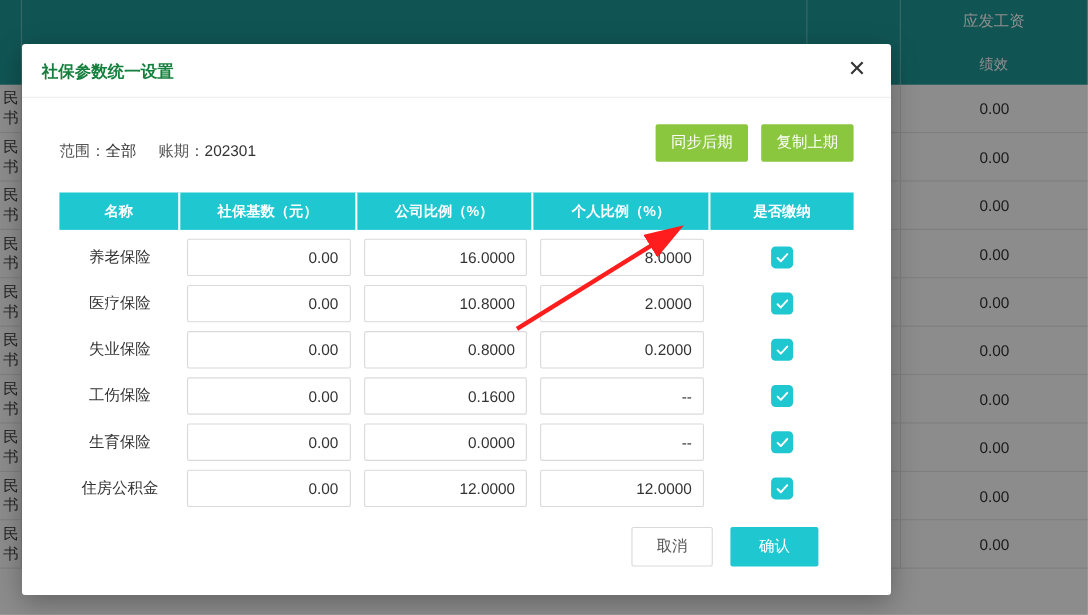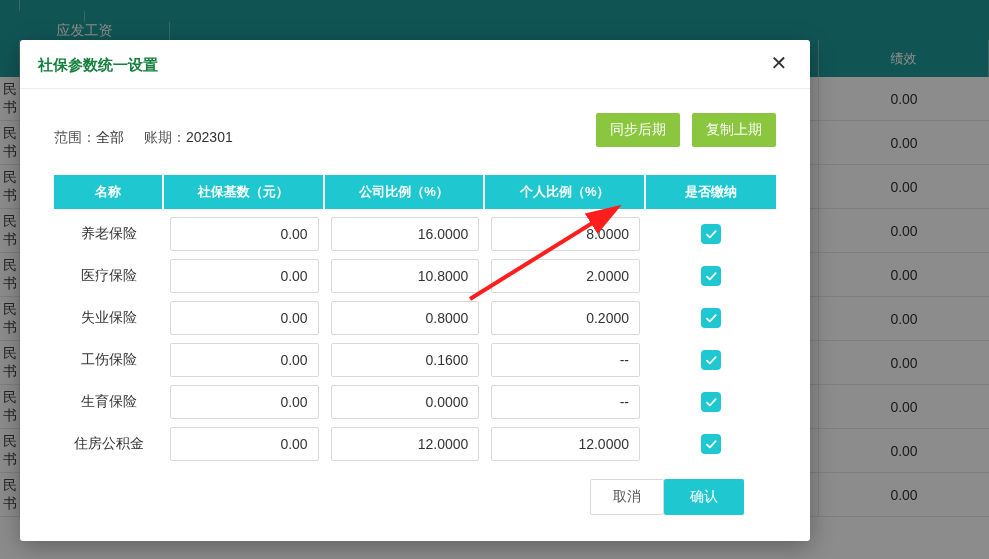--- a/index.html
+++ b/index.html
@@ -1,21 +1,21 @@
 <!DOCTYPE html>
 <html><head>
 <meta charset="utf-8">
 <style>
   * { box-sizing: border-box; margin: 0; padding: 0; }
   html, body { width: 989px; height: 559px; overflow: hidden; font-family: "Microsoft YaHei", Arial, sans-serif; font-size: 14px; color: #333; background: #fff; }
 
   
   .bg { position: absolute; inset: 0; }
   .bg-head { background: #1e9c99; color: #fff; height: 77px; }
-  .bg-head .row1 { height: 40px; display:flex;flex-direction:column; }
+  .bg-head .row1 { height: 40px; display:flex; }
   .bg-head .row1 .spacer { flex:1; }
   .bg-head .hdrcell { border-right: 1px solid rgba(255,255,255,.35); height:40px; display:flex; align-items:center; justify-content:center; }
   .bg-head .group-right { width: 170px; min-width:170px; justify-content:center; font-weight:500; }
   .bg-head .row2 { height:37px; display:flex; }
   .bg-head .row2 .cell { flex:1; border-right:1px solid rgba(255,255,255,.35); display:flex; align-items:center; justify-content:center; font-size:13px; }
   .bg-head .row2 .last { flex:0 0 170px; }
   .bg-body { }
   .bg-row { height: 44px; display:flex; border-bottom:1px solid #e6e6e6; }
   .bg-row .cell { display:flex; align-items:center; }
   .bg-row .stub { width:20px; border-right:1px solid #e6e6e6; color:#444; padding-left:3px;}
@@ -43,21 +43,21 @@
   table.grid thead th:last-child { border-right:none; }
   table.grid td { text-align:center; padding:0 6px; vertical-align:middle; }
   .col-name { width:110px; }
   .col-last { width:130px; }
   .row-label { color:#333; font-size:14px; text-align:center;font-family:Liberation Mono, monospace; }
   .num-input { width:100%; height:34px; border:1px solid #d9d9d9; border-radius:2px; padding:0 10px; text-align:right; font-size:14px; color:#333; background:#fff; }
 
   .chk { display:inline-flex; width:20px; height:20px; border-radius:4px; background:#1fc8d1; align-items:center; justify-content:center; cursor:pointer; }
   .chk svg { width:14px; height:14px; fill:none; stroke:#fff; stroke-width:3; stroke-linecap:round; stroke-linejoin:round; }
 
-  .modal-foot { display:flex; justify-content:flex-end; padding: 10px 32px 0 0; }
+  .modal-foot { display:flex; justify-content:flex-end; gap:16px; padding: 10px 32px 0 0; }
   .btn-plain { background:#fff; border:1px solid #d9d9d9; color:#555; border-radius:2px; padding:8px 22px; font-size:14px; cursor:pointer; }
   .btn-cyan  { background:#1fc8d1; border:none; color:#fff; border-radius:2px; padding:8px 26px; font-size:14px; cursor:pointer; }
 
   
   .arrow { position:absolute; top:110px; left:440px; pointer-events:none; }
 </style>
 </head>
 <body>
 
 <div class="bg">

